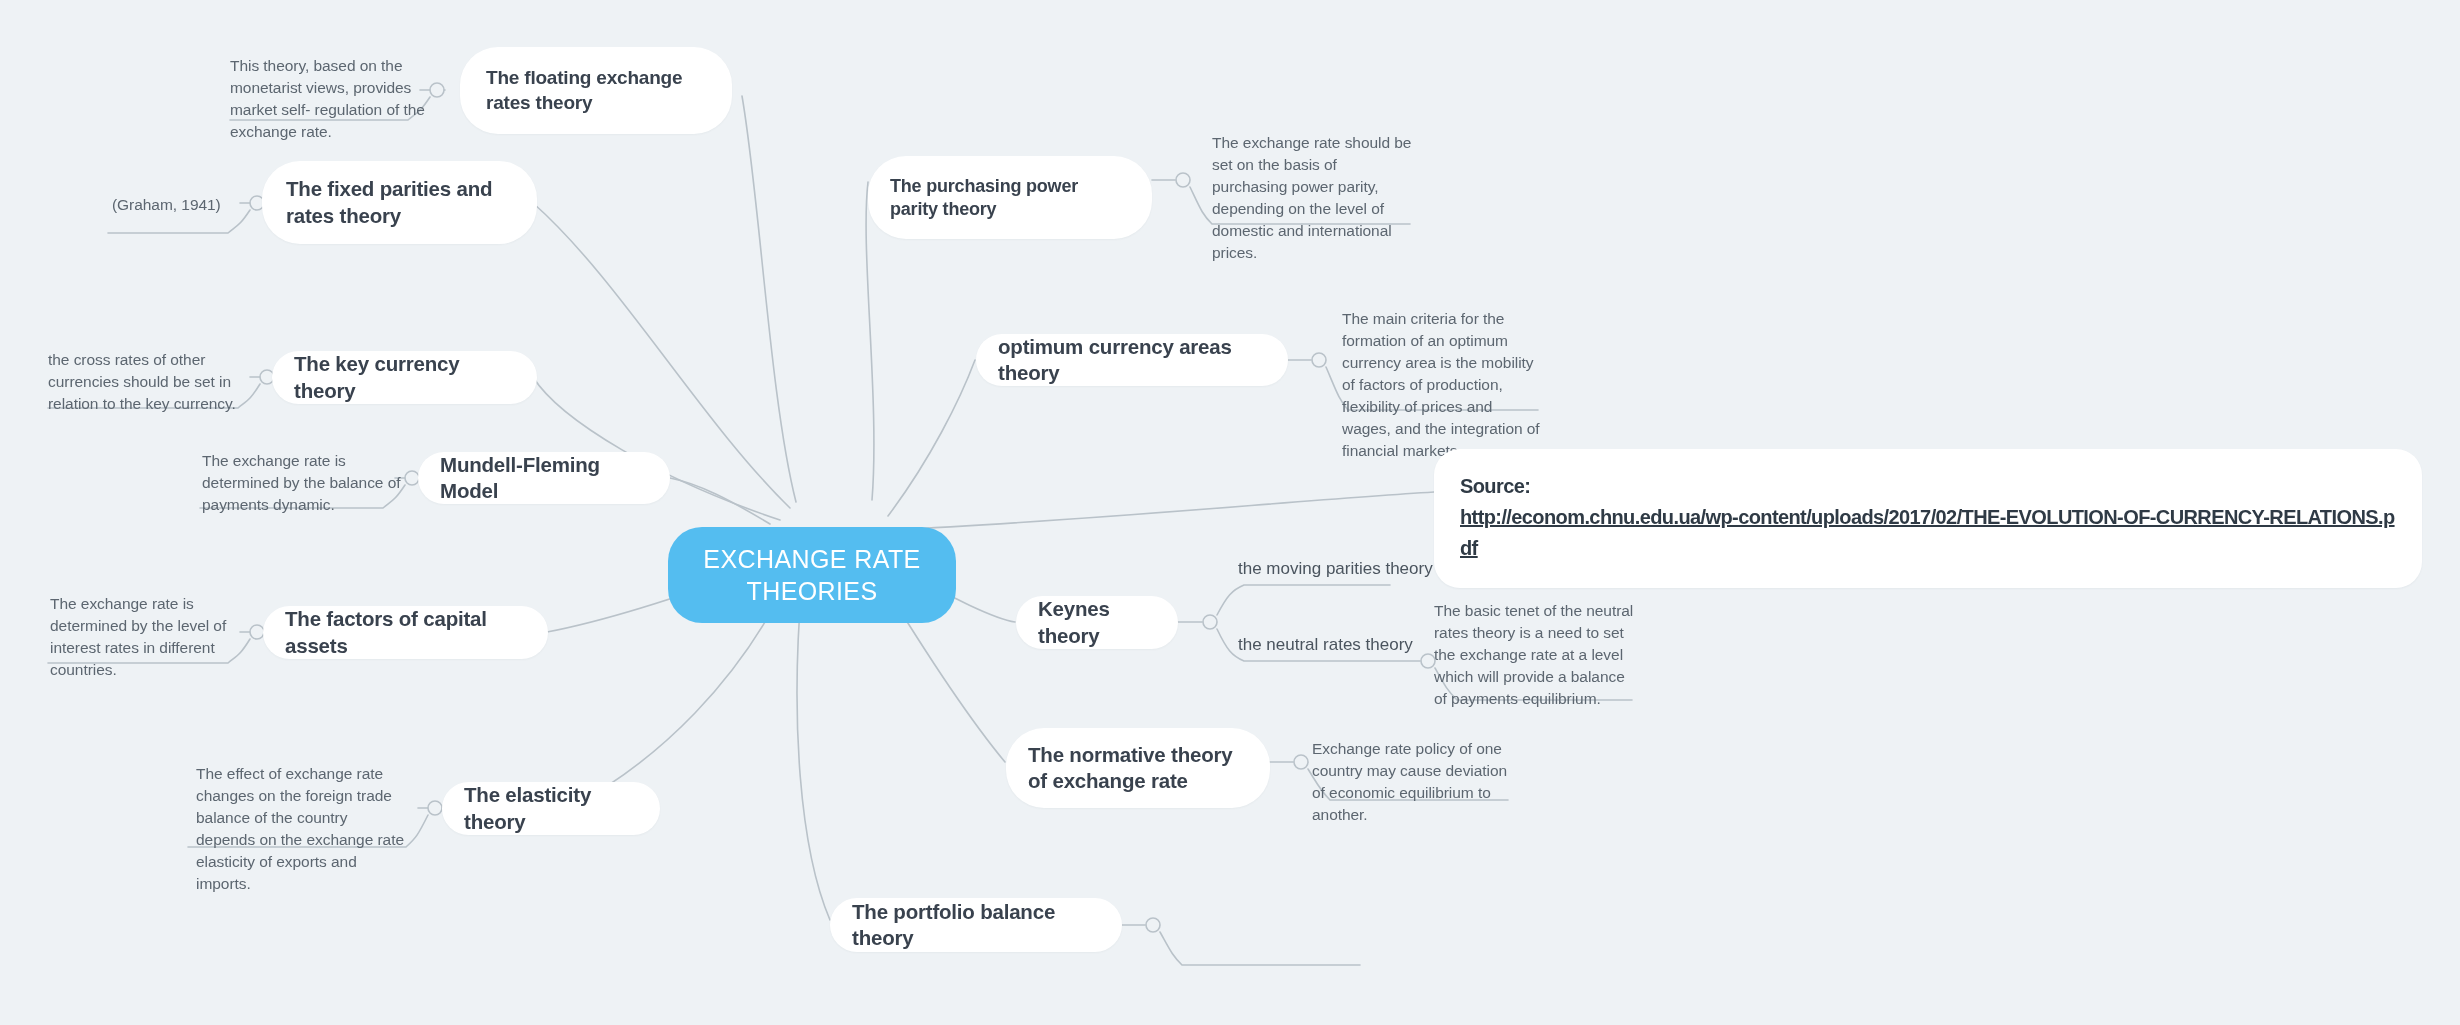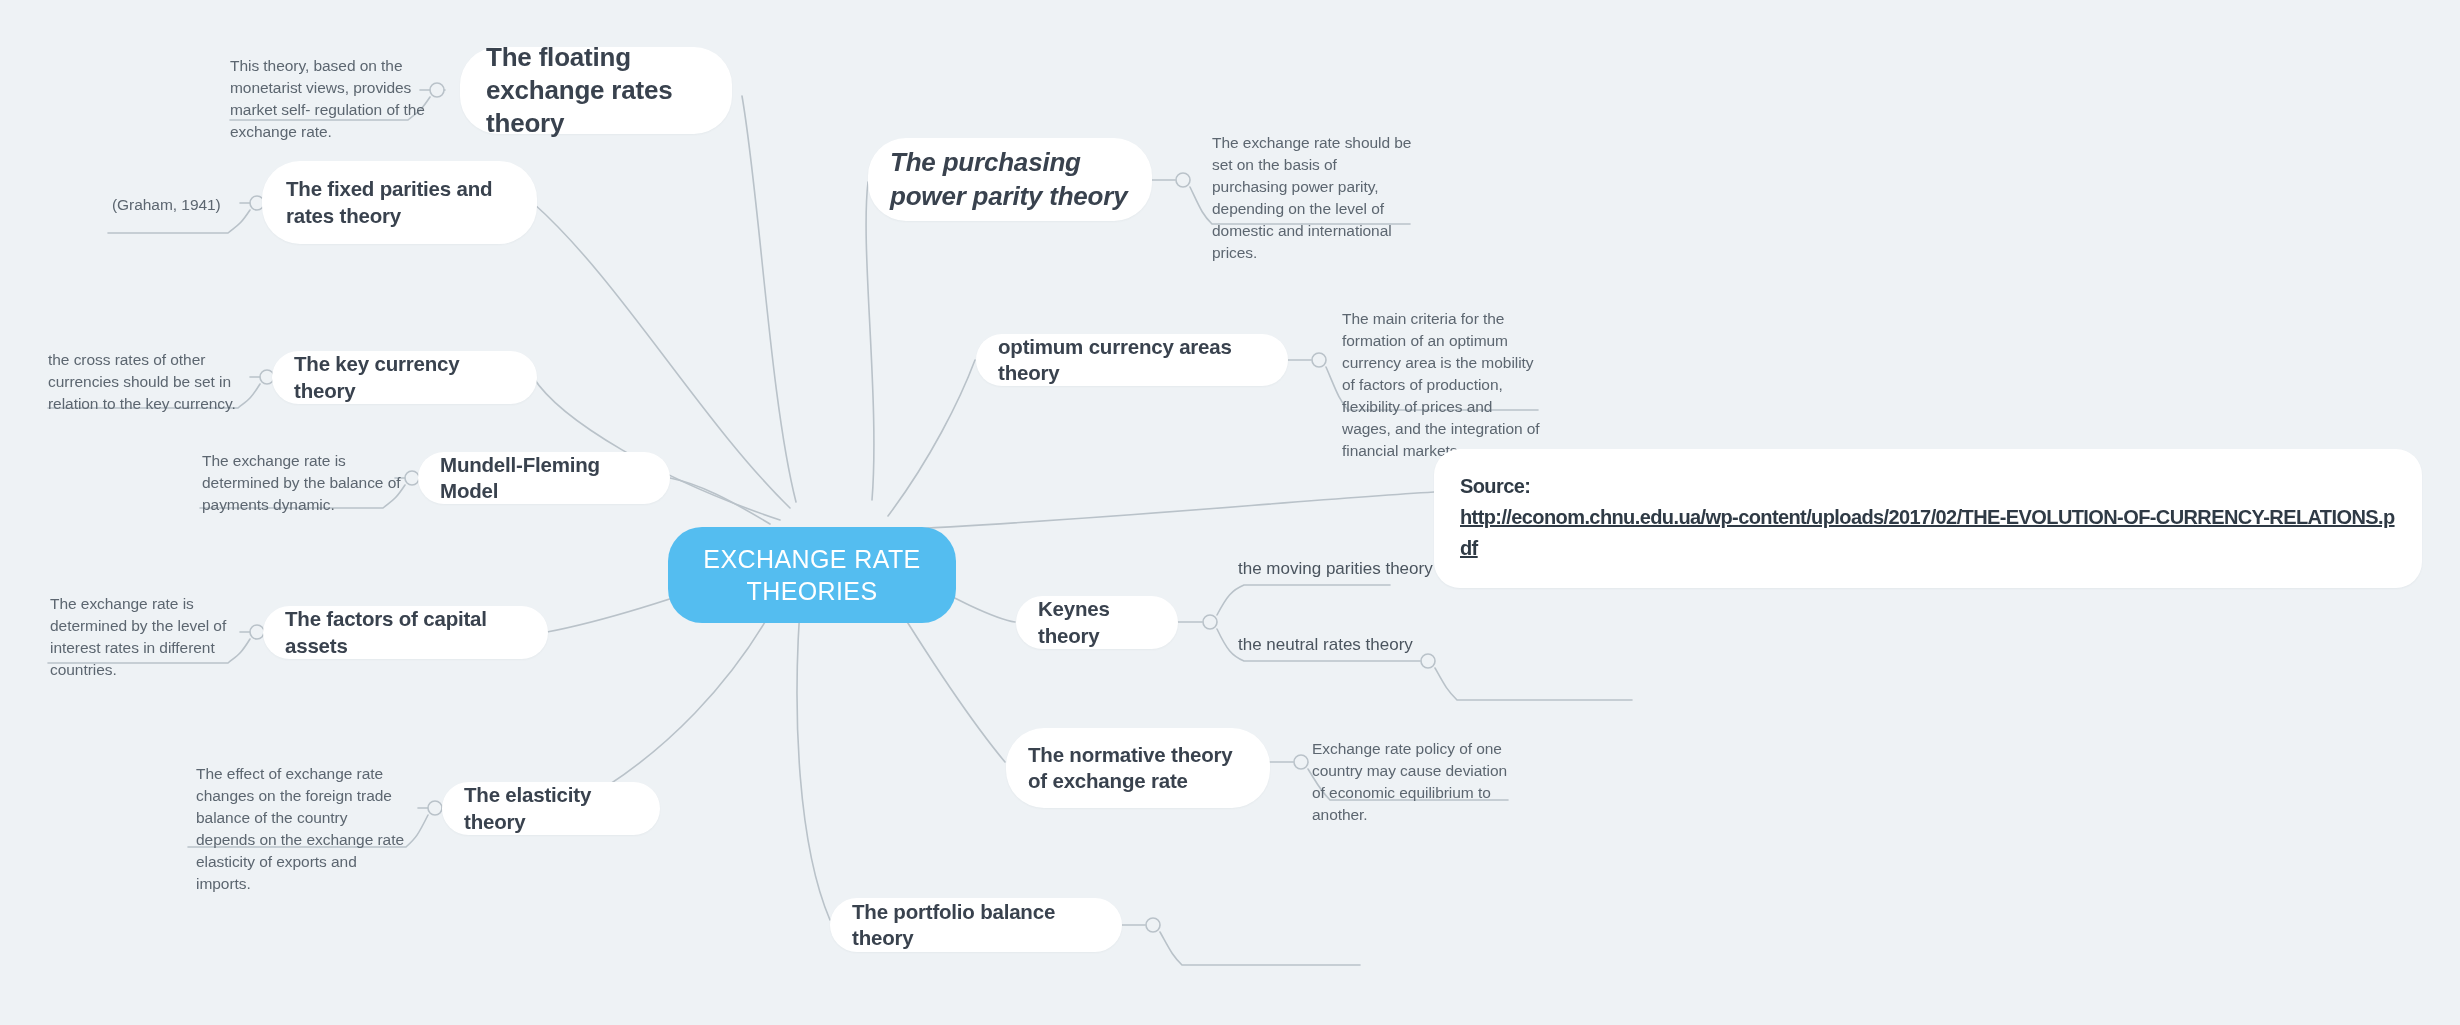--- a/index.html
+++ b/index.html
@@ -190,21 +190,21 @@
 
     </g>
   </svg>
 
   <div class="root" style="left:668px; top:480px; width:288px; height:96px;margin-top:47px;">
     <div class="label">
       <span>EXCHANGE RATE</span><br><span>THEORIES</span>
     </div>
   </div>
 
-  <div class="node" style="left:460px; top:47px; width:272px; height:87px; padding:0 26px; font-size:26px;">
+  <div class="node" style="left:460px; top:47px; width:272px; height:87px; padding:0 26px; font-size:19px;">
     <span class="label">The floating exchange rates theory</span>
   </div>
 
   <div class="node" style="left:262px; top:161px; width:275px; height:83px; padding:0 24px; font-size:20.5px;">
     <span class="label">The fixed parities and rates theory</span>
   </div>
 
   <div class="node" style="left:272px; top:351px; width:265px; height:53px; padding:0 22px; font-size:20.5px;">
     <span class="label">The key currency theory</span>
   </div>
@@ -230,21 +230,21 @@
   </div>
 
   <div class="node" style="left:1016px; top:596px; width:162px; height:53px; padding:0 22px; font-size:20.5px;">
     <span class="label">Keynes theory</span>
   </div>
 
   <div class="node" style="left:976px; top:334px; width:312px; height:52px; padding:0 22px; font-size:20.5px;">
     <span class="label">optimum currency areas theory</span>
   </div>
 
-  <div class="node" style="left:868px; top:138px; width:284px; height:83px; padding:0 22px; font-size:26px;font-style:italic;">
+  <div class="node" style="left:868px; top:156px; width:284px; height:83px; padding:0 22px; font-size:18px;">
     <span class="label">The purchasing power parity theory</span>
   </div>
 
   <div class="sublabel" style="left:1238px; top:558px;">
     <span>the moving parities theory</span>
   </div>
 
   <div class="sublabel" style="left:1238px; top:634px;">
     <span>the neutral rates theory</span>
   </div>
@@ -271,20 +271,23 @@
 
   <div class="note" style="left:196px; top:763px; width:212px;">
     <span>The effect of exchange rate changes on the foreign trade balance of the country depends on the exchange rate elasticity of exports and imports.</span>
   </div>
 
 
   <div class="note" style="left:1312px; top:738px; width:198px;">
     <span>Exchange rate policy of one country may cause deviation of economic equilibrium to another.</span>
   </div>
 
+  <div class="note" style="left:1434px; top:600px; width:200px;">
+    <span>The basic tenet of the neutral rates theory is a need to set the exchange rate at a level which will provide a balance of payments equilibrium.</span>
+  </div>
 
   <div class="note" style="left:1342px; top:308px; width:200px;">
     <span>The main criteria for the formation of an optimum currency area is the mobility of factors of production, flexibility of prices and wages, and the integration of financial markets.</span>
   </div>
 
   <div class="note" style="left:1212px; top:132px; width:200px;">
     <span>The exchange rate should be set on the basis of purchasing power parity, depending on the level of domestic and international prices.</span>
   </div>
 
   <div class="source-card" style="left:1434px; top:449px; width:988px;">

